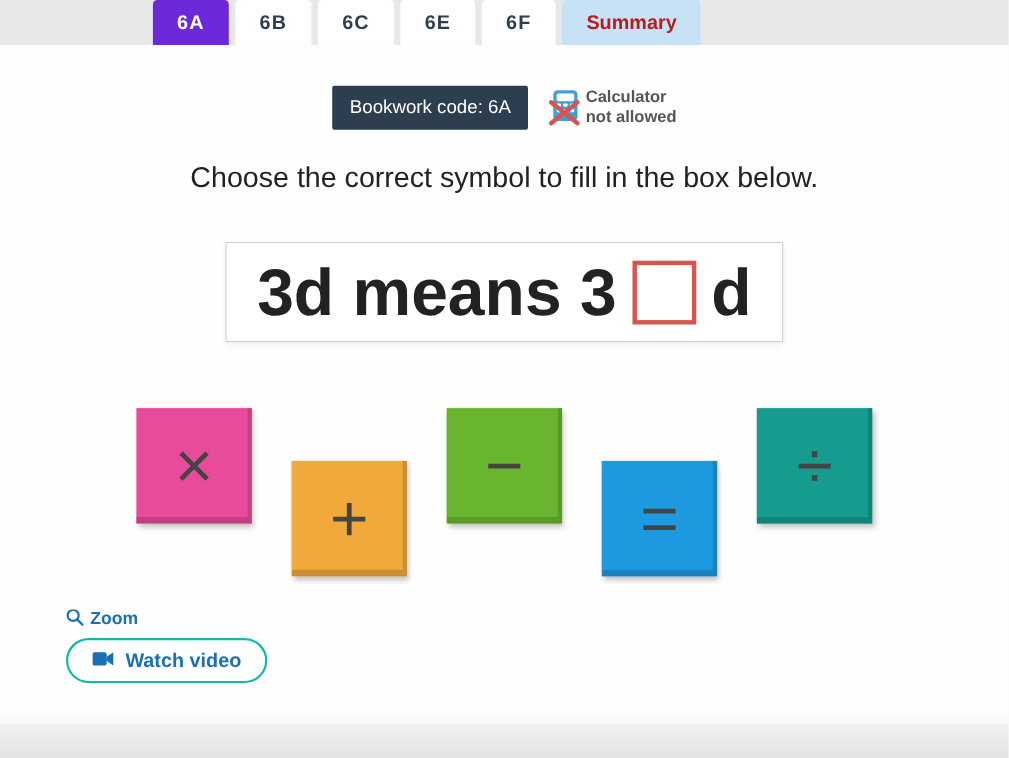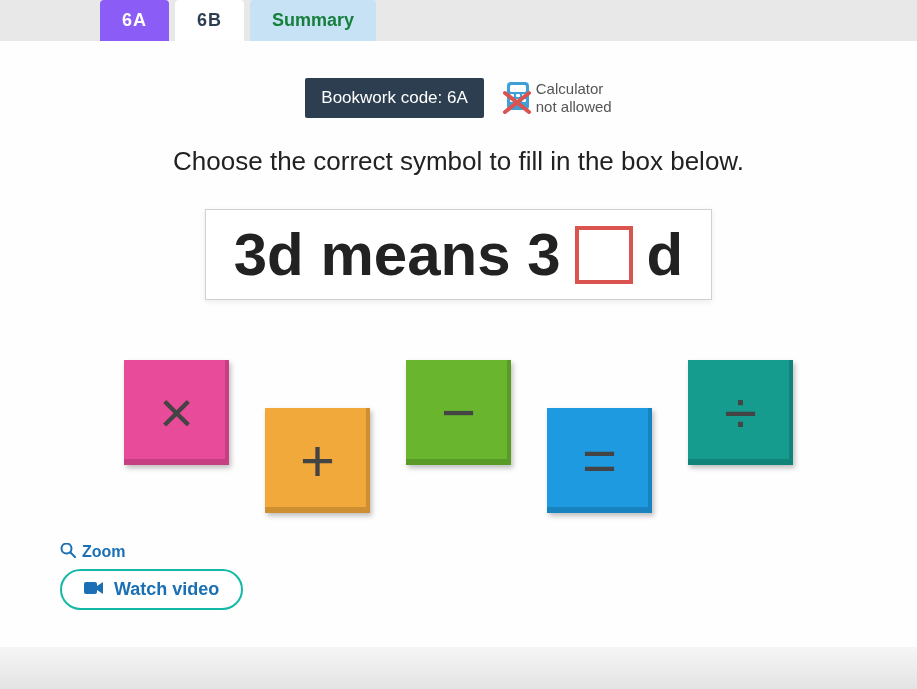--- a/index.html
+++ b/index.html
@@ -25,26 +25,27 @@
       padding: 10px 22px;
       background: #ffffff;
       color: #2c3e50;
       font-weight: bold;
       font-size: 18px;
       border-radius: 4px 4px 0 0;
       cursor: pointer;
       letter-spacing: 1px;
     }
     .tab.active {
-      background: #8b5cf6;
+      background: #6d28d9;
       color: #fff;
+      margin-left: 39px;
     }
     .tab.summary {
       background: #c8e2f5;
-      color: #15803d;
+      color: #b91c1c;
       font-weight: bold;
       letter-spacing: 0;
     }
     .content {
       padding: 37px 60px;
       background: #fefefe;
     }
     .meta-row {
       display: flex;
       align-items: center;
@@ -56,39 +57,40 @@
       background: #2c3e50;
       color: #fff;
       padding: 10px 16px;
       font-size: 17px;
       border-radius: 2px;
     }
     .calc-block {
       display: flex;
       align-items: center;
       gap: 0;
+      font-weight: bold;
     }
     .calc-icon {
       width: 34px;
       height: 34px;
       position: relative;
     }
     .calc-icon svg { display: block; }
     .calc-text {
       display: flex;
       flex-direction: column;
       font-size: 15px;
       color: #555;
       line-height: 1.2;
     }
     .question {
       text-align: center;
       font-size: 26px;
       color: #222;
-      margin-bottom: 32px;
+      margin-bottom: 43px;
     }
     .expression-wrap {
       display: flex;
       justify-content: center;
       margin-bottom: 60px;
     }
     .expression {
       background: #fff;
       border: 1px solid #d0d0d0;
       box-shadow: 0 2px 6px rgba(0,0,0,0.08);
@@ -169,20 +171,23 @@
       pointer-events: none;
     }
   </style>
 </head>
 <body>
 
 <div class="top-bar">
   <div class="tabs">
     <div class="tab active">6A</div>
     <div class="tab">6B</div>
+    <div class="tab">6C</div>
+    <div class="tab">6E</div>
+    <div class="tab">6F</div>
     <div class="tab summary">Summary</div>
   </div>
 </div>
 
 <div class="content">
   <div class="meta-row">
     <div class="bookwork-badge">Bookwork code: 6A</div>
     <div class="calc-block">
       <span class="calc-icon">
         <svg width="34" height="34" viewBox="0 0 34 34">

